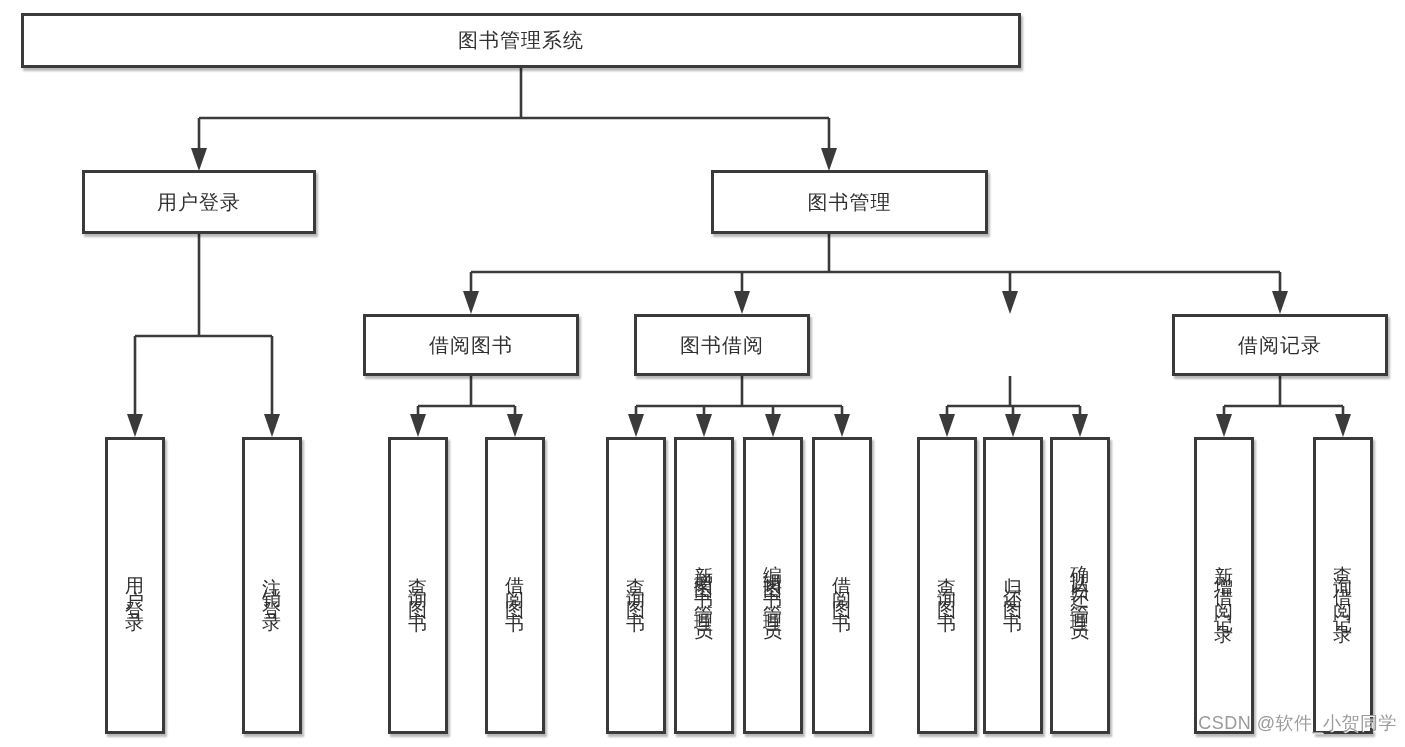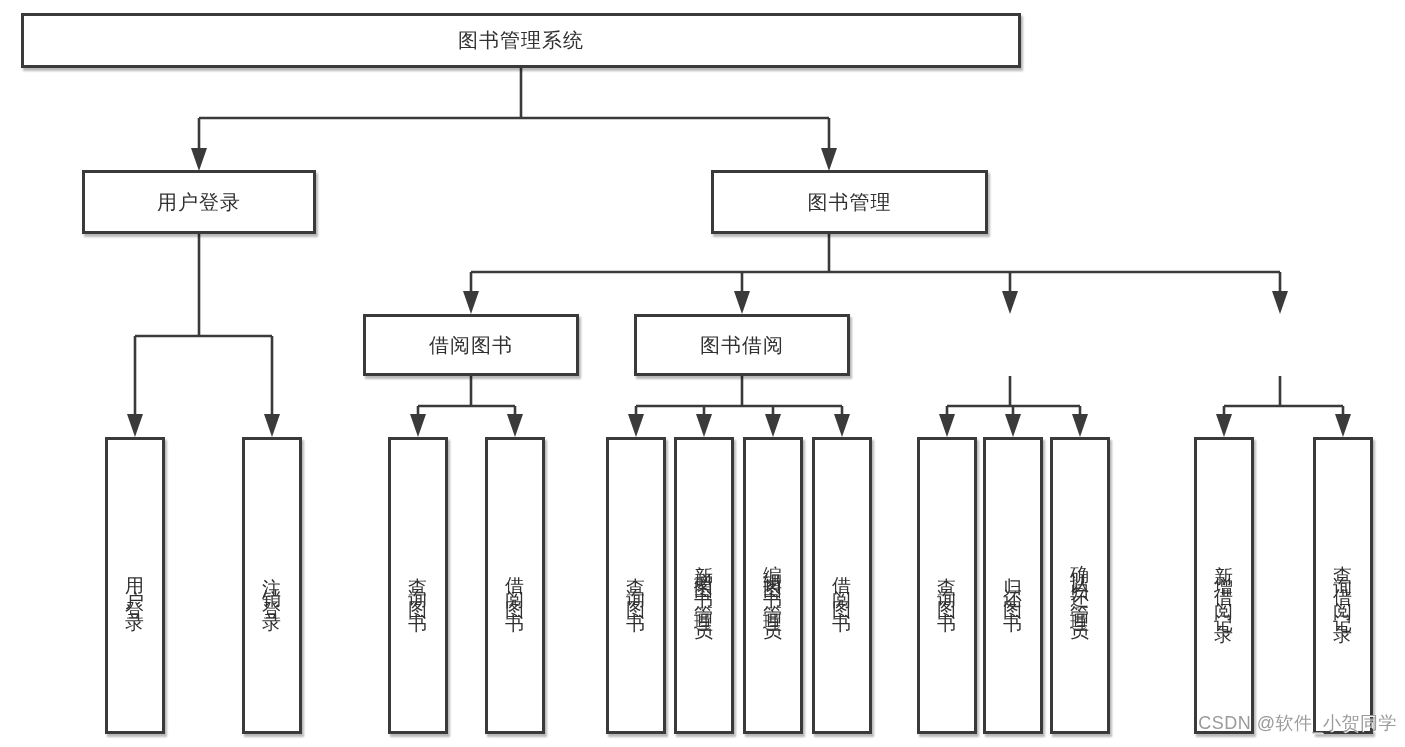--- a/index.html
+++ b/index.html
@@ -150,22 +150,25 @@
   <div class="box hbox" style="left:82px;top:170px;width:234px;height:64px">
     <span class="lbl">用户登录</span>
   </div>
   <div class="box hbox" style="left:711px;top:170px;width:277px;height:64px">
     <span class="lbl">图书管理</span>
   </div>
 
   <div class="box hbox" style="left:363px;top:314px;width:216px;height:62px">
     <span class="lbl">借阅图书</span>
   </div>
-  <div class="box hbox" style="left:634px;top:314px;width:216px;height:62px">
+  <div class="box hbox" style="left:634px;top:314px;width:176px;height:62px">
     <span class="lbl">图书借阅</span>
+  </div>
+  <div class="box hbox" style="left:1172px;top:314px;width:216px;height:62px">
+    <span class="lbl">借阅记录</span>
   </div>
 
   <div class="box vbox" style="left:105px;top:437px;width:60px;height:297px">
     <span class="lbl">用户登录</span>
   </div>
   <div class="box vbox" style="left:242px;top:437px;width:60px;height:297px">
     <span class="lbl">注销登录</span>
   </div>
   <div class="box vbox" style="left:388px;top:437px;width:60px;height:297px">
     <span class="lbl">查询图书</span>

